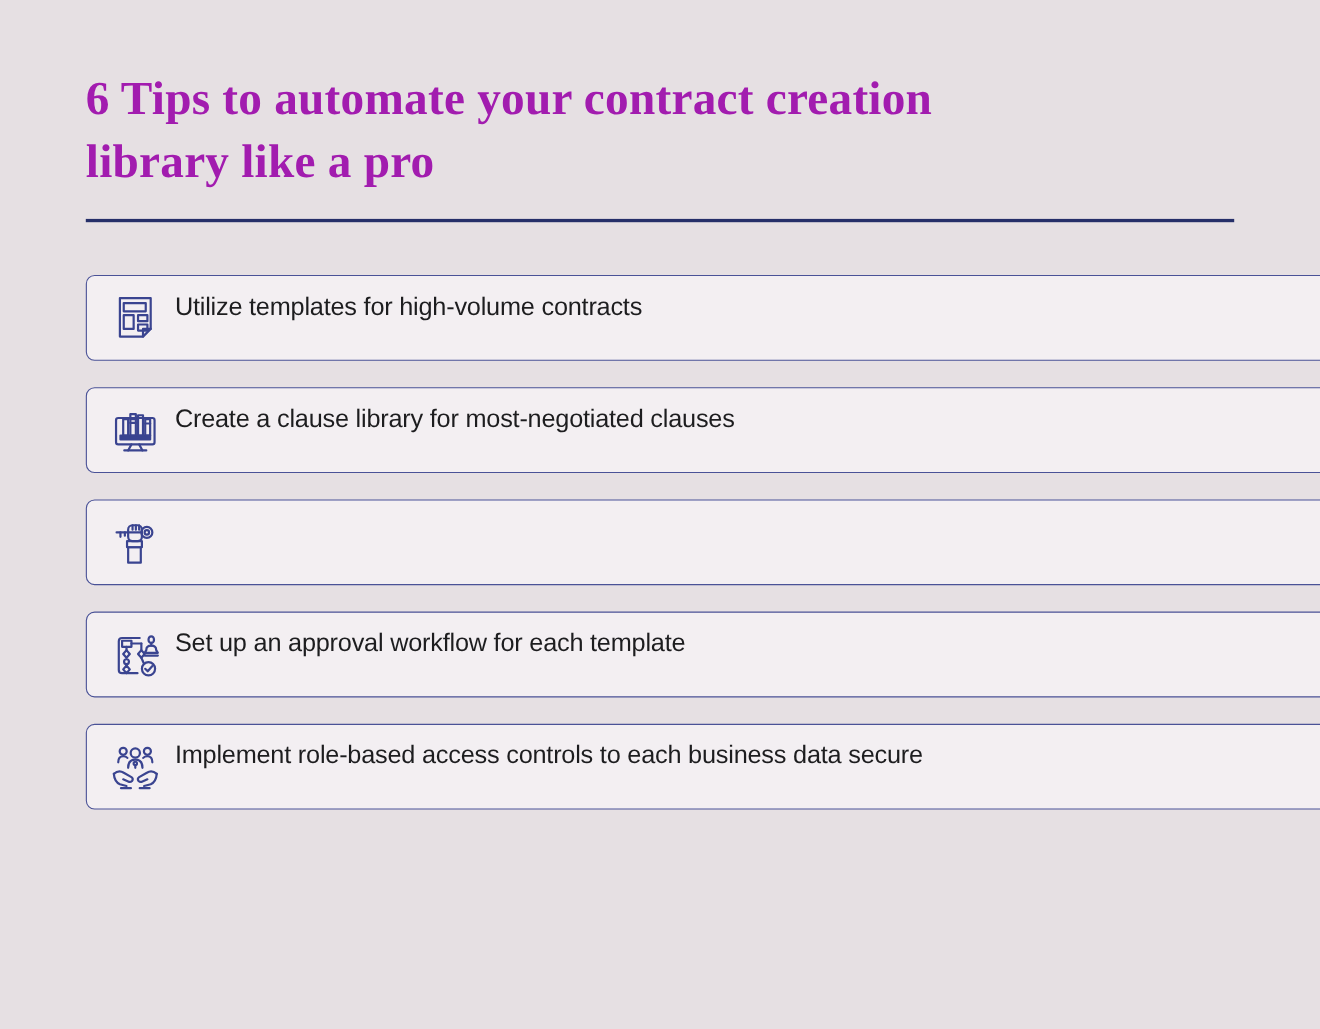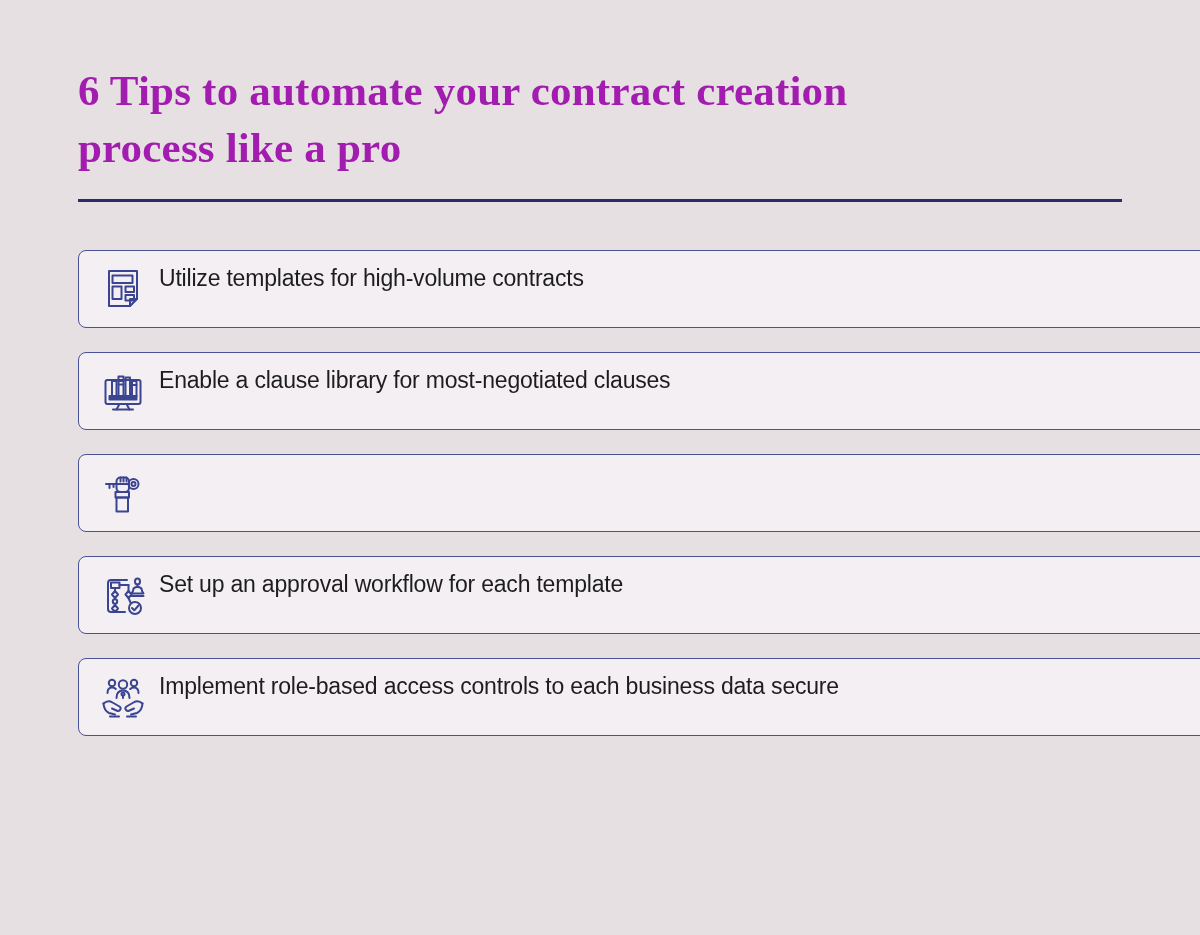--- a/index.html
+++ b/index.html
@@ -75,21 +75,21 @@
     white-space: nowrap;
   }
 </style>
 </head>
 <body>
 
 <div class="container">
 
   <h1 class="title">
     <span>6 Tips to automate your contract creation</span>
-    <span>process like a pro</span>
+    <span>library like a pro</span>
   </h1>
 
   <div class="divider"></div>
 
   <div class="cards">
 
     <div class="card">
       <span class="icon">
         <svg viewBox="0 0 48 48">
           <path d="M10 6 H38 V34 L31 41 H10 Z"></path>
@@ -112,21 +112,21 @@
           <rect x="19.5" y="9.5" width="5" height="19.5"></rect>
           <line x1="19.5" y1="14" x2="24.5" y2="14"></line>
           <line x1="19.5" y1="17.5" x2="24.5" y2="17.5"></line>
           <rect x="26.5" y="10.5" width="4.5" height="18.5"></rect>
           <rect x="33" y="14" width="4.5" height="15"></rect>
           <line x1="33" y1="18" x2="37.5" y2="18"></line>
           <path d="M20.5 37 L17.5 42.5 M27.5 37 L30.5 42.5"></path>
           <line x1="14" y1="42.5" x2="34" y2="42.5"></line>
         </svg>
       </span>
-      <span class="label">Enable a clause library for most-negotiated clauses</span>
+      <span class="label">Create a clause library for most-negotiated clauses</span>
     </div>
 
     <div class="card">
       <span class="icon">
         <svg viewBox="0 0 48 48">
           <circle cx="34.5" cy="15" r="5"></circle>
           <circle cx="34.5" cy="15" r="2"></circle>
           <line x1="29.5" y1="15" x2="7" y2="15"></line>
           <line x1="10.5" y1="15" x2="10.5" y2="19"></line>
           <line x1="14.5" y1="15" x2="14.5" y2="18"></line>

